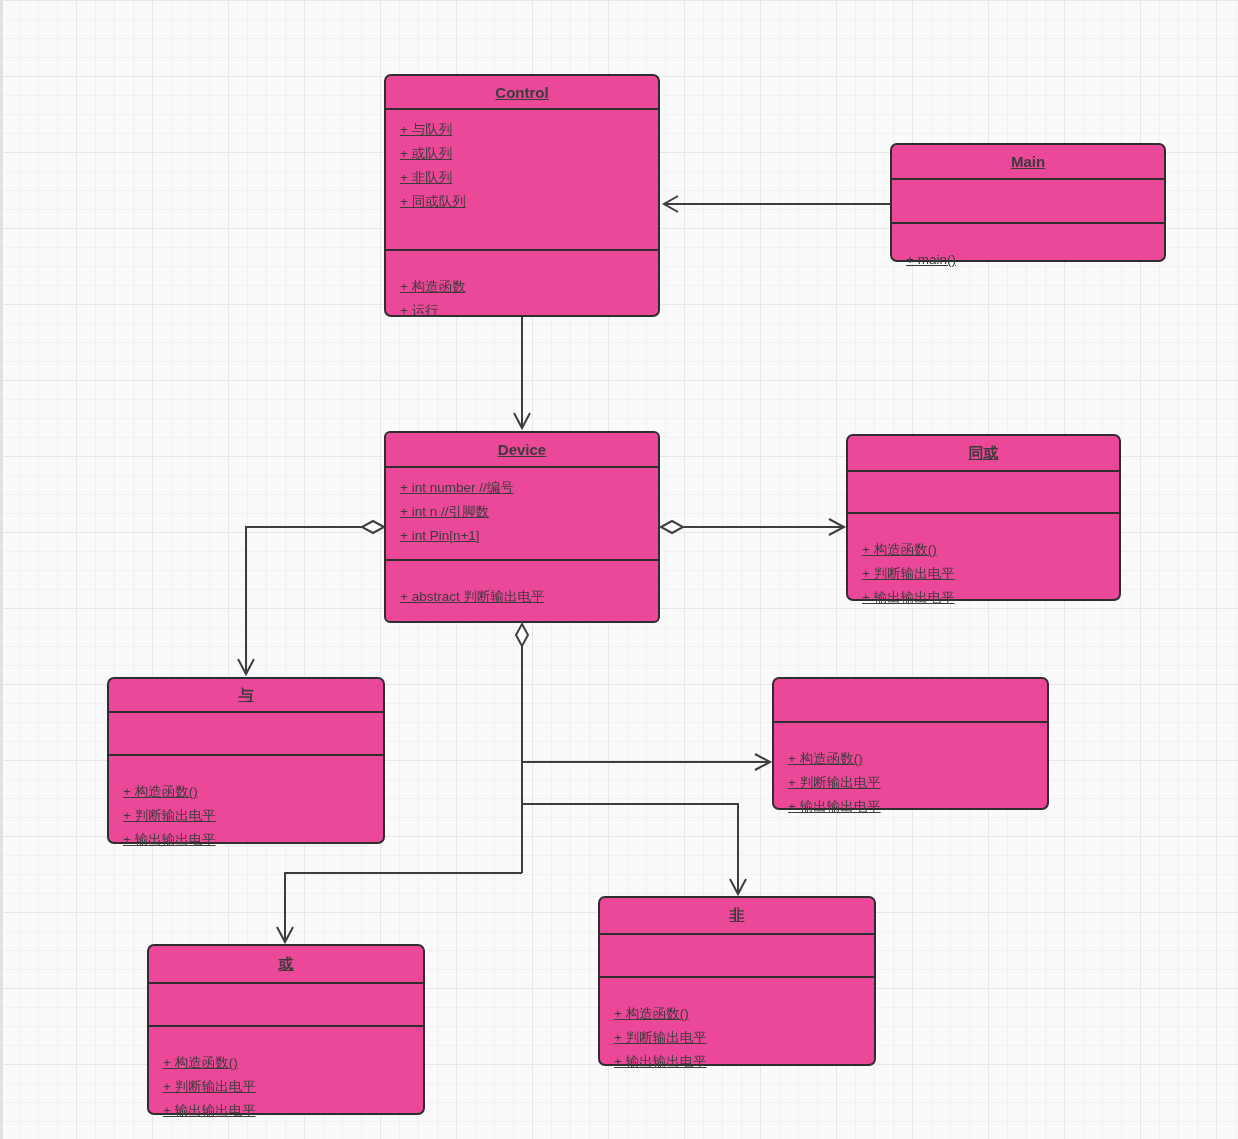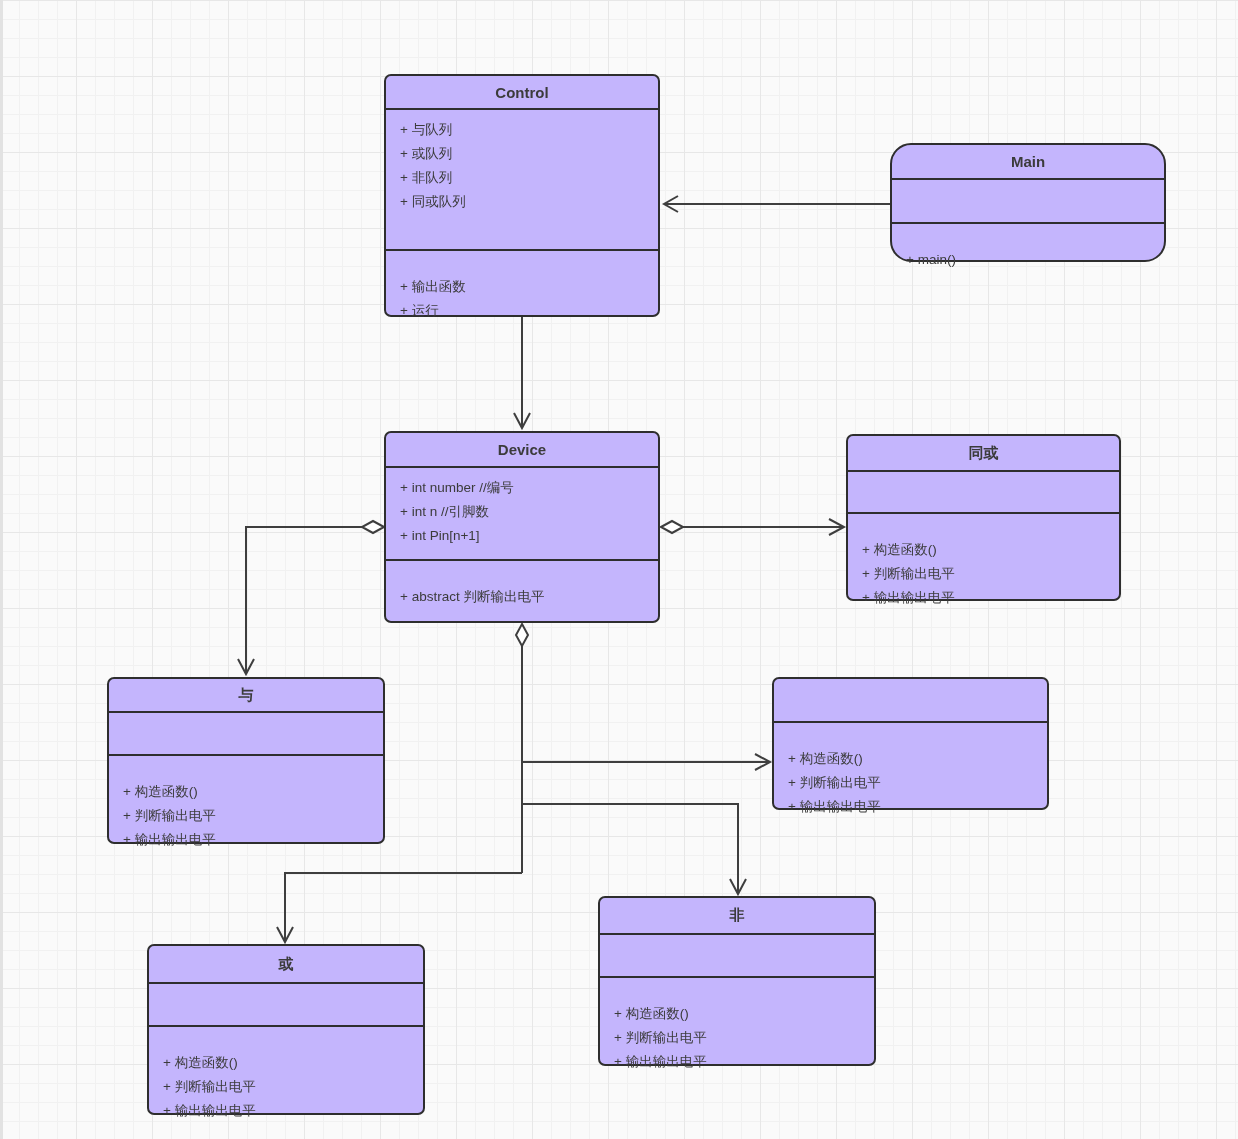--- a/index.html
+++ b/index.html
@@ -27,25 +27,26 @@
     background: #e2e2e2;
   }
   #connectors {
     position: absolute;
     left: 0; top: 0;
     z-index: 1;
   }
   .uml-class {
     position: absolute;
     z-index: 2;
-    background: #c4b5fd;
+    background: #ec4899;
     border: 2.5px solid #2e2e2e;
     border-radius: 7px;
     box-sizing: border-box;
     color: #3b3b3b;
+    text-decoration: underline;
   }
   .uml-title {
     display: flex;
     align-items: center;
     justify-content: center;
     font-weight: 700;
     font-size: 15px;
     border-bottom: 2px solid #2e2e2e;
     box-sizing: border-box;
   }
@@ -117,34 +118,34 @@
 
 <div class="uml-class" style="left:384px; top:74px; width:276px;">
   <div class="uml-title" style="height:34px;">Control</div>
   <div class="uml-attrs" style="height:139px;">
     <div class="uml-row">+ 与队列</div>
     <div class="uml-row">+ 或队列</div>
     <div class="uml-row">+ 非队列</div>
     <div class="uml-row">+ 同或队列</div>
   </div>
   <div class="uml-methods" style="height:66px;">
-    <div class="uml-row">+ 输出函数</div>
+    <div class="uml-row">+ 构造函数</div>
     <div class="uml-row">+ 运行</div>
   </div>
 </div>
 
-<div class="uml-class" style="left:890px; top:143px; width:276px;border-radius:21px;">
+<div class="uml-class" style="left:890px; top:143px; width:276px;">
   <div class="uml-title" style="height:35px;">Main</div>
   <div class="uml-attrs" style="height:42px;"></div>
   <div class="uml-methods" style="height:38px;">
     <div class="uml-row">+ main()</div>
   </div>
 </div>
 
-<div class="uml-class" style="left:384px; top:431px; width:276px;">
+<div class="uml-class" style="left:384px; top:431px; width:276px;border-radius:6px;">
   <div class="uml-title" style="height:35px;">Device</div>
   <div class="uml-attrs" style="height:91px;">
     <div class="uml-row">+ int number //编号</div>
     <div class="uml-row">+ int n //引脚数</div>
     <div class="uml-row">+ int Pin[n+1]</div>
   </div>
   <div class="uml-methods" style="height:62px;">
     <div class="uml-row">+ abstract 判断输出电平</div>
   </div>
 </div>

